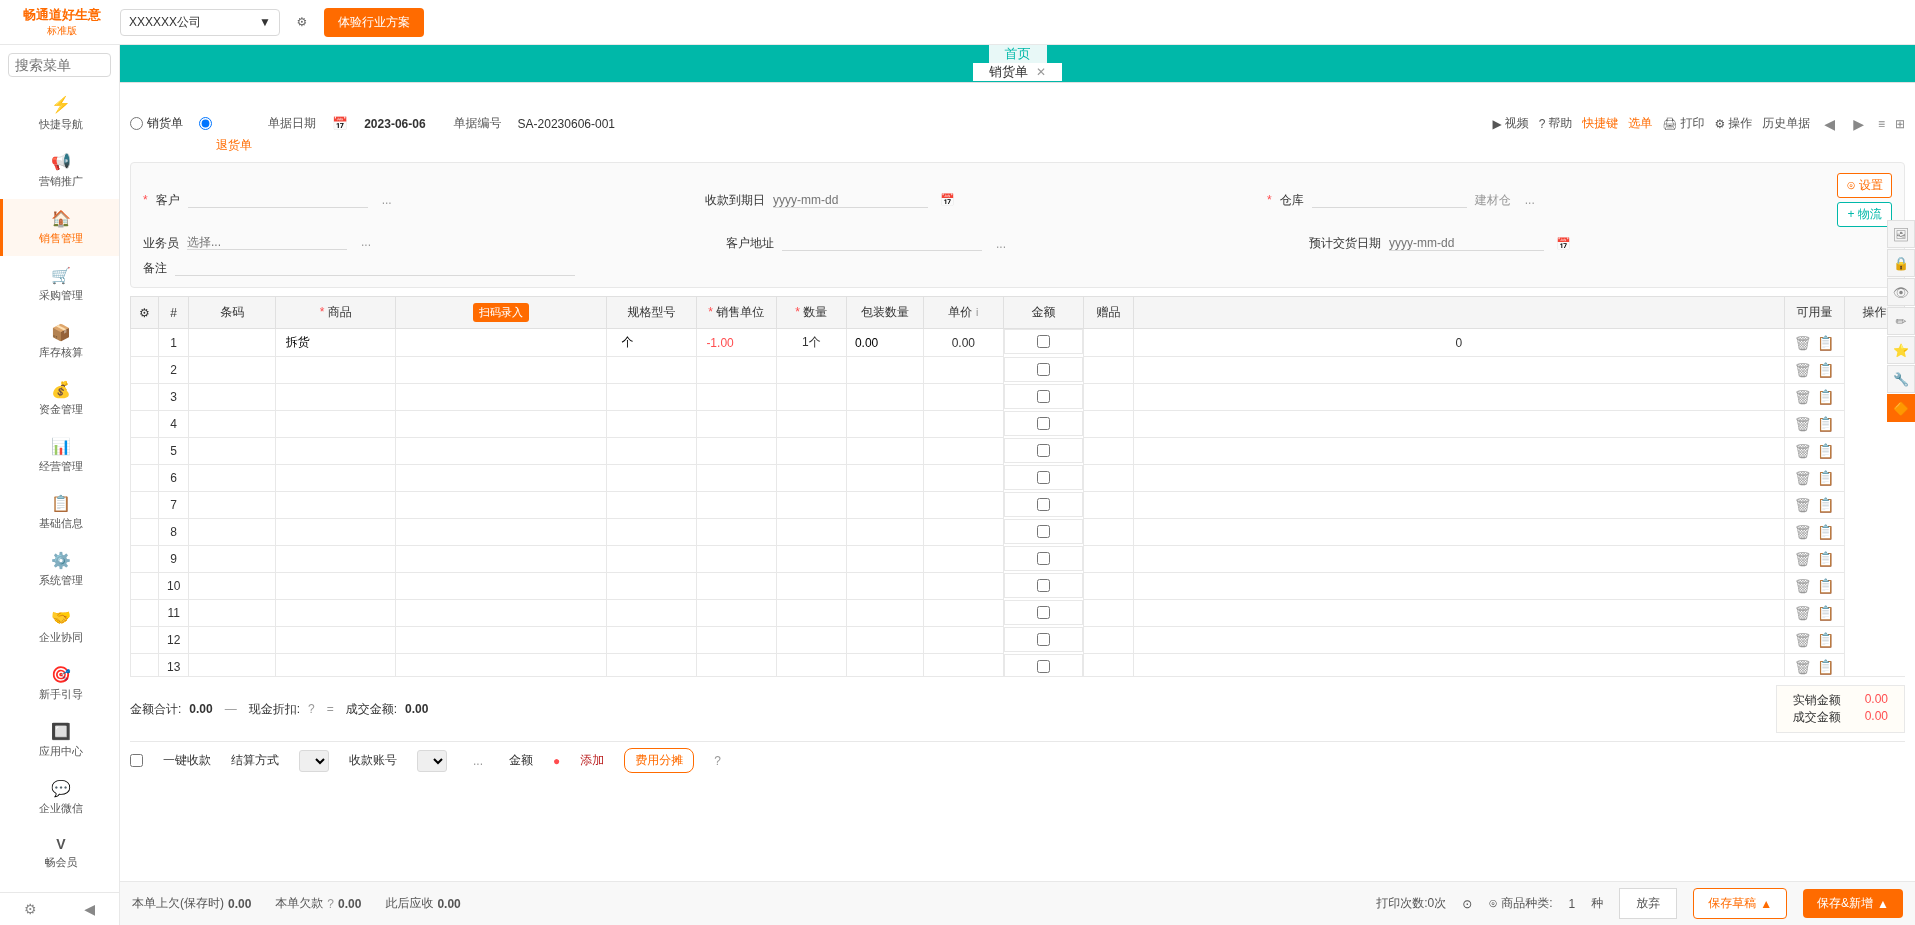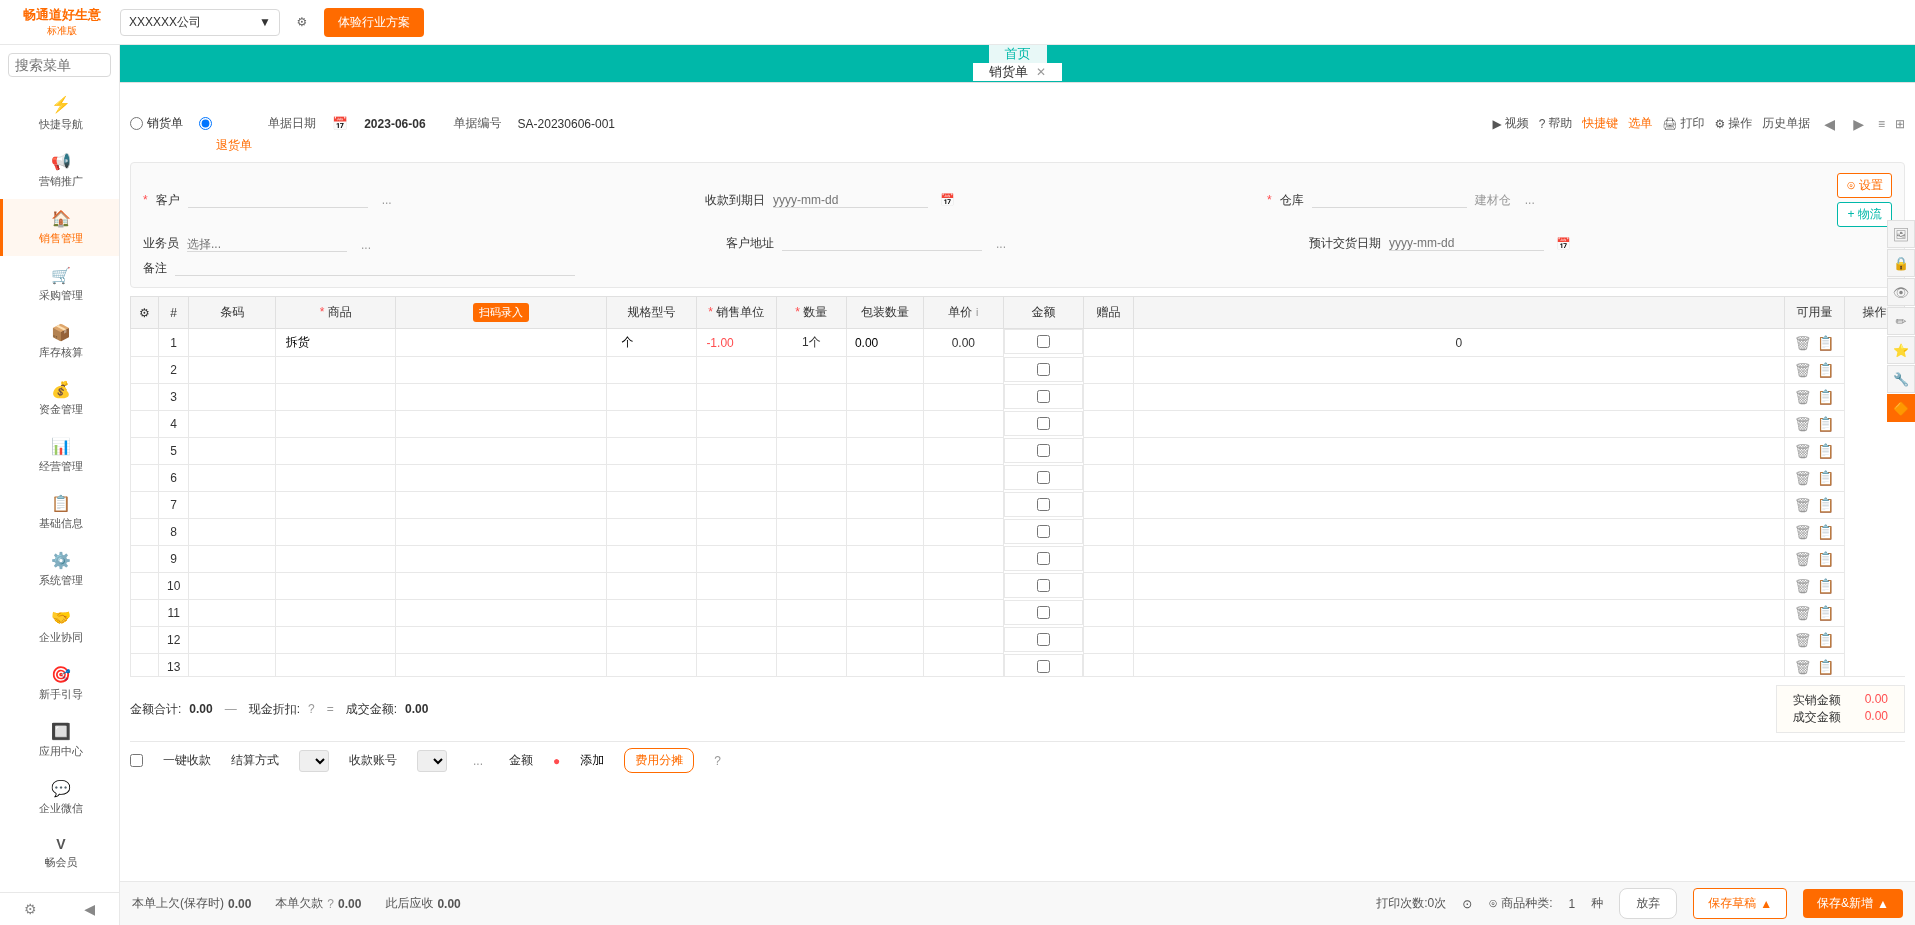--- a/index.html
+++ b/index.html
@@ -59,21 +59,21 @@
     .action-icons { display: flex; gap: 6px; justify-content: center; }
     .icon-btn { color: #999; cursor: pointer; font-size: 14px; }
     .dash { color: #999; margin: 0 4px; }
     .equals { color: #999; margin: 0 4px; }
     .expense-btn { background: #fff; border: 1px solid #ff6b00; color: #ff6b00; border-radius: 8px; padding: 3px 10px; cursor: pointer; font-size: 12px; }
 
     
     .status-bar { display: flex; align-items: center; padding: 6px 12px; background: #f8f8f8; border-top: 1px solid #e8e8e8; font-size: 12px; color: #555; gap: 24px; }
     .status-item { display: flex; align-items: center; gap: 4px; }
     .status-bar-right { margin-left: auto; display: flex; align-items: center; gap: 16px; }
-    .btn-discard { background: #fff; border: 1px solid #d9d9d9; color: #555; border-radius: 8px; padding: 6px 16px; cursor: pointer; font-size: 12px; }
+    .btn-discard { background: #fff; border: 1px solid #d9d9d9; color: #555; border-radius: 0; padding: 6px 16px; cursor: pointer; font-size: 12px; }
     .btn-save-draft { background: #fff; border: 1px solid #ff6b00; color: #ff6b00; border-radius: 4px; padding: 6px 14px; cursor: pointer; font-size: 12px; display: flex; align-items: center; gap: 4px; }
     .btn-save-new { background: #ff6b00; border: none; color: #fff; border-radius: 4px; padding: 6px 14px; cursor: pointer; font-size: 12px; display: flex; align-items: center; gap: 4px; }
     .right-tool-btn { width: 28px; height: 28px; background: #f5f5f5; border: 1px solid #e0e0e0; display: flex; align-items: center; justify-content: center; cursor: pointer; font-size: 13px; color: #888; }
     .right-tool-btn.orange { background: #ff6b00; color: #fff; border-color: #ff6b00; }
 
     .nav-prev, .nav-next { cursor: pointer; color: #888; font-size: 14px; padding: 2px 4px; }
 
     .info-icon { color: #999; cursor: pointer; font-size: 11px; }
 
     .table-container { overflow-x: auto; overflow-y: auto; max-height: 380px; }
@@ -267,21 +267,21 @@
               <span class="form-dots">...</span>
             </div>
 
             <div style="display:flex;flex-direction:column;gap:4px;margin-left:8px;">
               <button class="btn-setting">⊙ 设置</button>
               <button class="btn-logistics">+ 物流</button>
             </div>
           </div>
           <div style="display:flex;gap:0;margin-bottom:8px;">
 
-            <div style="flex:1;display:flex;align-items:flex-end;gap:8px;">
+            <div style="flex:1;display:flex;align-items:flex-start;gap:8px;">
               <span>业务员</span>
               <input type="text" style="border-top: none; border-right: none; border-left: none; border-image: initial; border-bottom: 1px solid rgb(217, 217, 217); outline: none; min-width: 160px; font-size: 12px; color: rgb(187, 187, 187); background: transparent;" placeholder="选择...">
               <span class="form-dots">...</span>
             </div>
 
             <div style="flex:1;display:flex;align-items:center;gap:8px;">
               <span>客户地址</span>
               <input type="text" style="border-top: none; border-right: none; border-left: none; border-image: initial; border-bottom: 1px solid rgb(217, 217, 217); outline: none; min-width: 200px; font-size: 12px; background: transparent;">
               <span class="form-dots">...</span>
             </div>
@@ -649,21 +649,21 @@
         <div style="display:flex;align-items:center;gap:20px;padding:6px 0;border-top:1px solid #e8e8e8;">
           <input type="checkbox" style="">
           <span>一键收款</span>
           <span>结算方式</span>
           <select style="font-size:12px;border:1px solid #d9d9d9;border-radius:3px;padding:2px 4px;"></select>
           <span>收款账号</span>
           <select style="font-size:12px;border:1px solid #d9d9d9;border-radius:3px;padding:2px 4px;"></select>
           <span class="form-dots">...</span>
           <span>金额</span>
           <span style="color:#ff4d4f;cursor:pointer;">●</span>
-          <span style="color:#000000;cursor:pointer;">添加</span>
+          <span style="color:#b91c1c;cursor:pointer;">添加</span>
           <button class="expense-btn">费用分摊</button>
           <span style="color:#999;cursor:pointer;">?</span>
         </div>
 
       </div>
 
       <div class="status-bar">
         <div class="status-item">
           <span>本单上欠(保存时)</span>
           <span style="font-weight:bold;">0.00</span>

